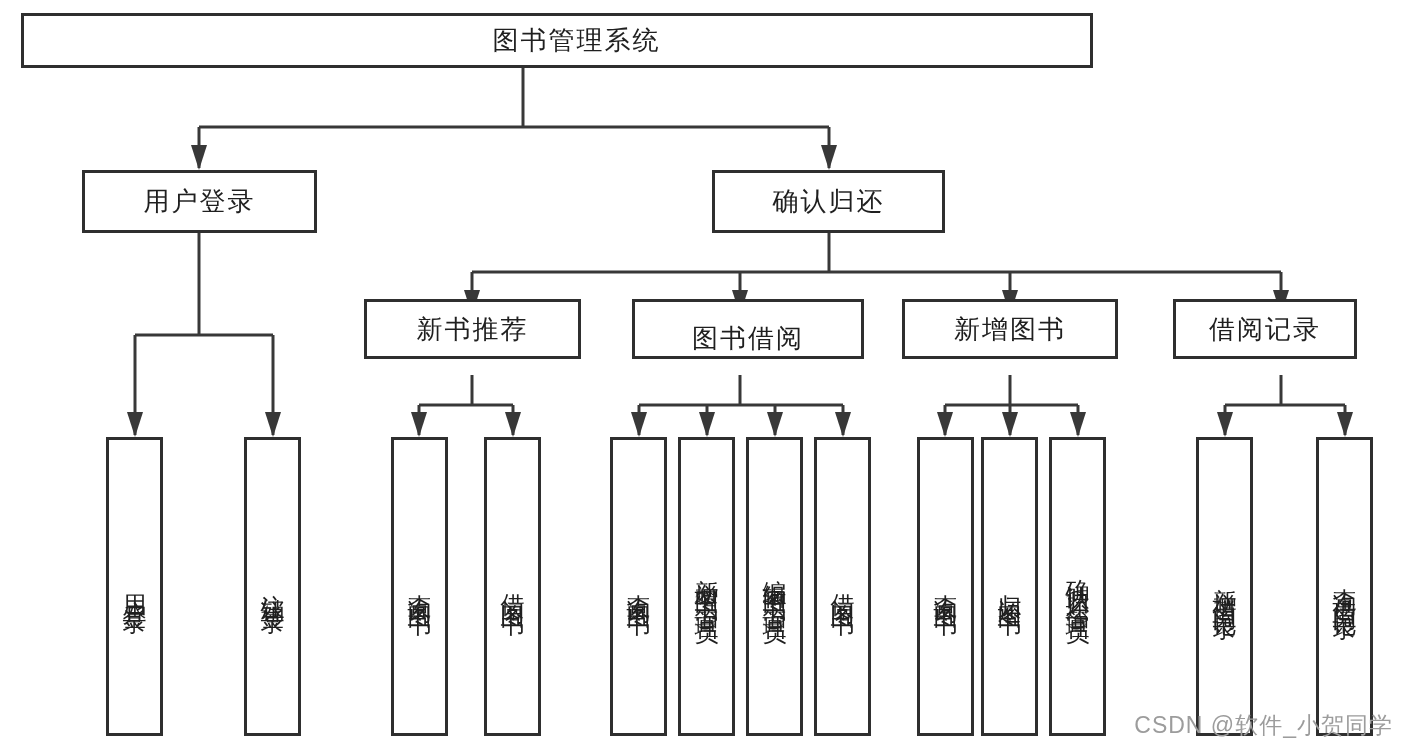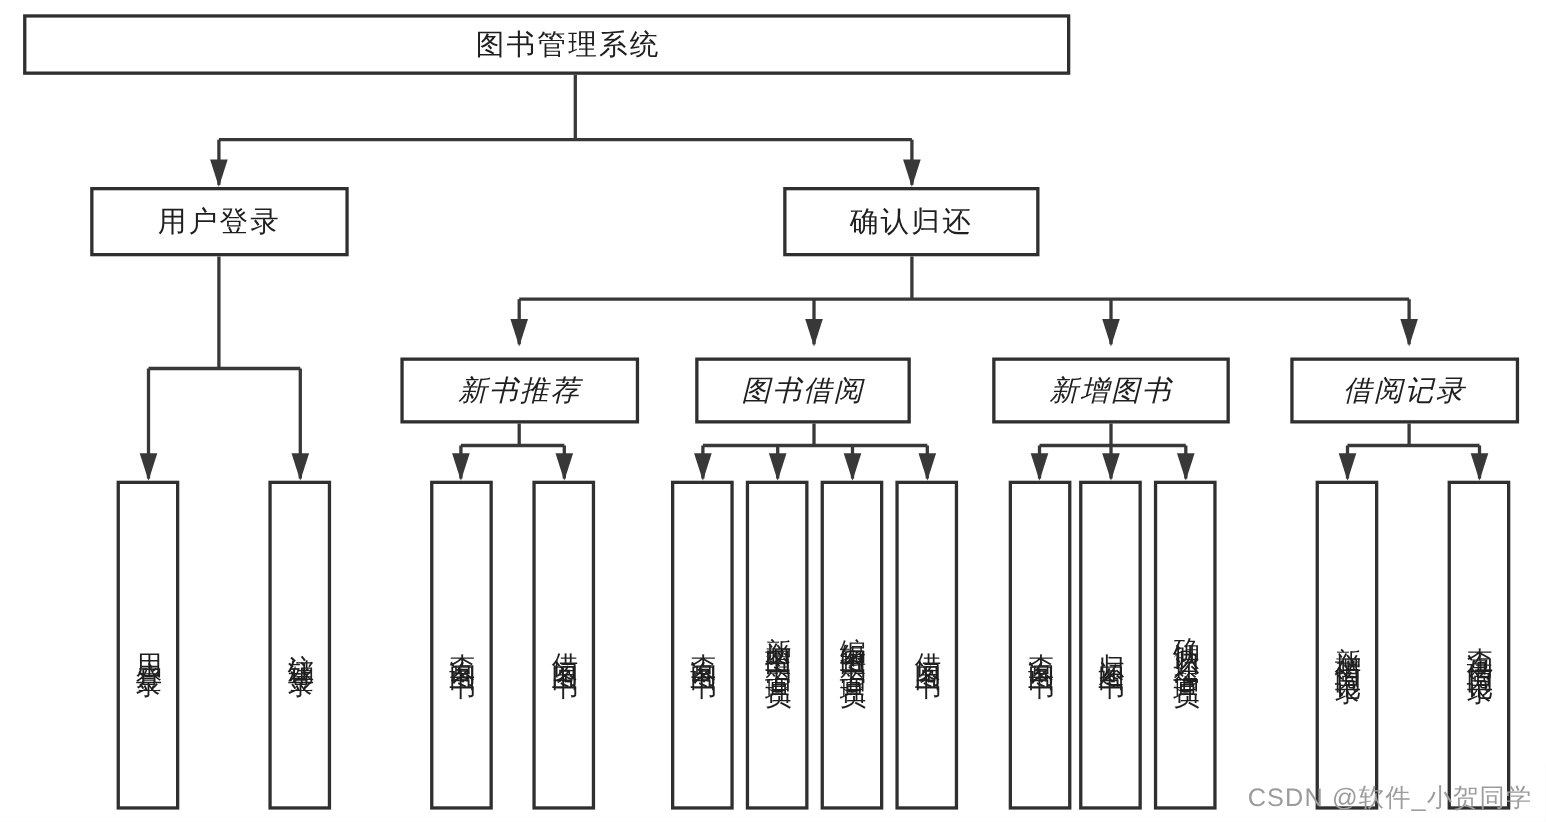--- a/index.html
+++ b/index.html
@@ -46,30 +46,30 @@
     color:var(--text);
   }
   .node .lbl{
     white-space:nowrap;
     color:var(--text);
   }
   .h-node .lbl{
     font-size:26px;
     letter-spacing:2px;
   }
-  .root-node{left:21px;top:13px;width:952px;height:55px;padding-left:39px;}
+  .root-node{left:21px;top:13px;width:1072px;height:55px;padding-left:39px;}
   .root-node .lbl{font-size:26px;letter-spacing:2px;}
   .lvl2{top:170px;height:63px;}
   .n-user-login{left:82px;width:235px;}
   .n-book-mgmt{left:712px;width:233px;}
-  .lvl3{top:325px;height:60px;font-style:italic;}
+  .lvl3{top:299px;height:60px;}
   .n-new-book{left:364px;width:217px;}
-  .n-book-borrow{left:632px;width:196px;}
+  .n-book-borrow{left:632px;width:232px;align-items:flex-end;}
   .n-current-borrow{left:902px;width:216px;}
-  .n-borrow-record{left:1173px;width:208px;}
+  .n-borrow-record{left:1173px;width:184px;}
   .leaf{
     top:437px;
     width:57px;
     height:299px;
   }
   .leaf .lbl{
     writing-mode:vertical-rl;
     text-orientation:mixed;
     font-size:24px;
     letter-spacing:6px;

